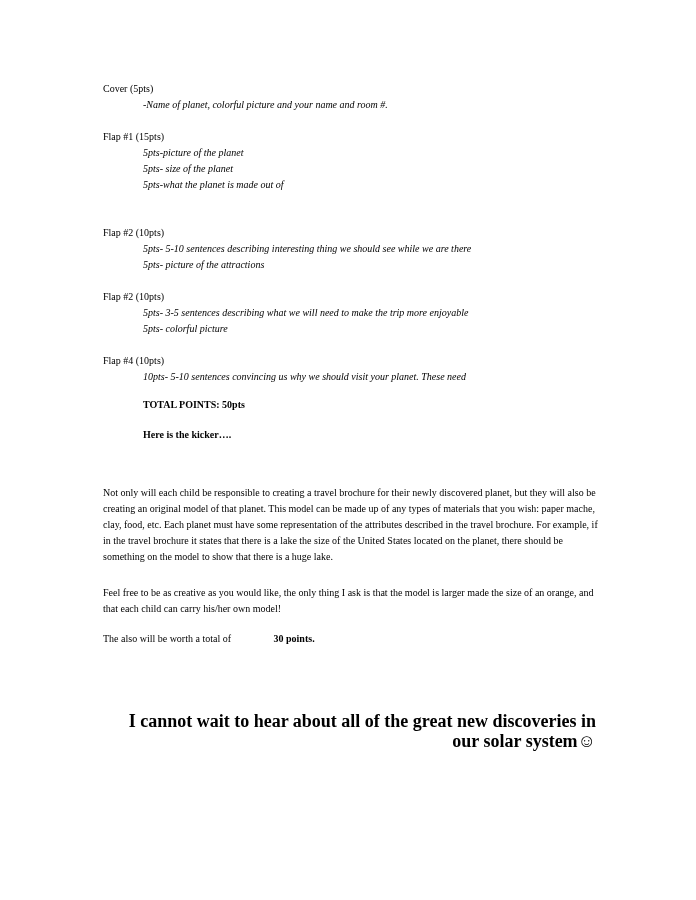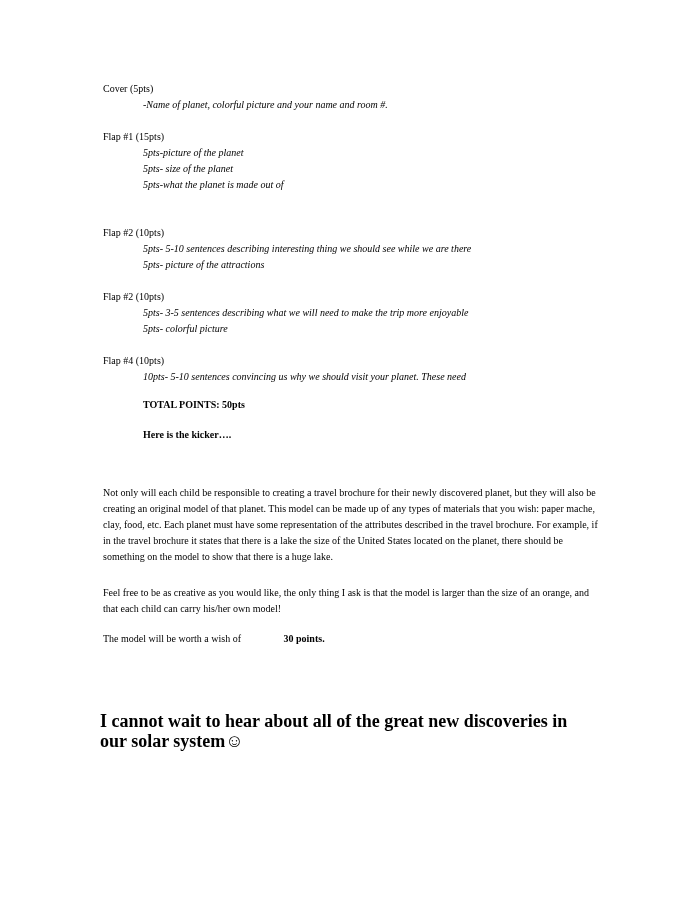--- a/index.html
+++ b/index.html
@@ -6,21 +6,21 @@
   body { width: 696px; height: 900px; position: relative; overflow: hidden;
          font-family: "Liberation Serif", "DejaVu Serif", serif; color: #000; }
   .page { position: absolute; left: 103px; top: 81px; width: 500px; font-size: 10px; line-height: 16px; }
   .line { white-space: nowrap; }
   .ind { padding-left: 40px; font-style: italic; }
   .ind2 { padding-left: 81px; }
   .gap { height: 16px; }
   .gap2 { height: 32px; }
   .bold { font-weight: bold; margin-left: 40px; }
   .para { white-space: normal; width: 495px; margin-top: 6px; }
-  .closing { position: absolute; left: 100px; top: 711px; width: 496px; text-align: left;
+  .closing { position: absolute; left: 100px; top: 711px; width: 496px; text-align: right;
              font-weight: bold; font-size: 18px; line-height: 20px; }
 </style>
 </head>
 <body>
 
 <div class="page">
   <div class="line">Cover (5pts)</div>
   <div class="line ind">-Name of planet, colorful picture and your name and room #.</div>
   <div class="gap"></div>
   <div class="line">Flap #1 (15pts)</div>
@@ -38,20 +38,20 @@
   <div class="gap"></div>
   <div class="line">Flap #4 (10pts)</div>
   <div class="line ind">10pts- 5-10 sentences convincing us why we should visit your planet. These need</div>
   <div class="gap" style="height:12px"></div>
   <div class="line bold">TOTAL POINTS: 50pts</div>
   <div class="gap" style="height:14px"></div>
   <div class="line bold">Here is the kicker….</div>
   <div class="gap" style="height:36px"></div>
   <div class="para">Not only will each child be responsible to creating a travel brochure for their newly discovered planet, but they will also be creating an original model of that planet.  This model can be made up of any types of materials that you wish: paper mache, clay, food, etc.  Each planet must have some representation of the attributes described in the travel brochure.  For example, if in the travel brochure it states that there is a lake the size of the United States located on the planet, there should be something on the model to show that there is a huge lake.</div>
   <div class="gap" style="height:14px"></div>
-  <div class="para">Feel free to be as creative as you would like, the only thing I ask is that the model is larger than the size of an orange, and that each child can carry his/her own model!</div>
+  <div class="para">Feel free to be as creative as you would like, the only thing I ask is that the model is larger made the size of an orange, and that each child can carry his/her own model!</div>
   <div class="gap" style="height:14px"></div>
   <div class="line">
-    <span>The model will be worth a wish of </span><span class="bold">30 points.</span>
+    <span>The also will be worth a total of </span><span class="bold">30 points.</span>
   </div>
 </div>
 
 <div class="closing">I cannot wait to hear about all of the great new discoveries in our solar system☺</div>
 
 </body></html>

